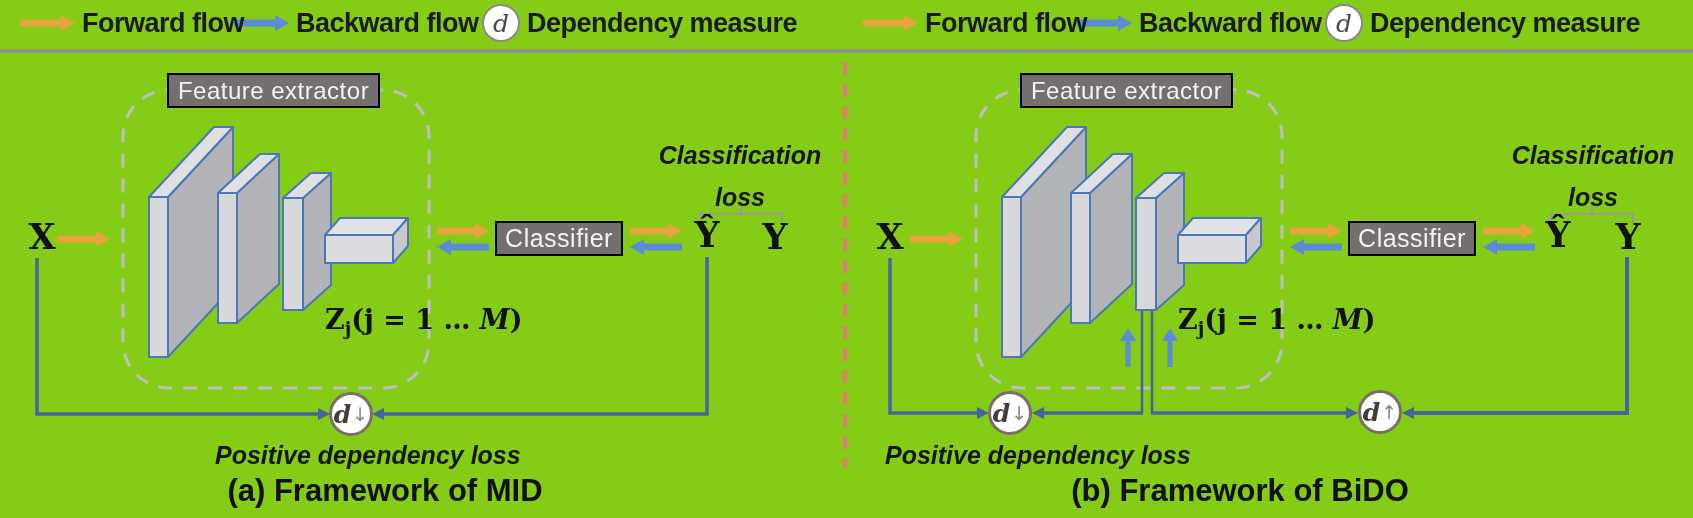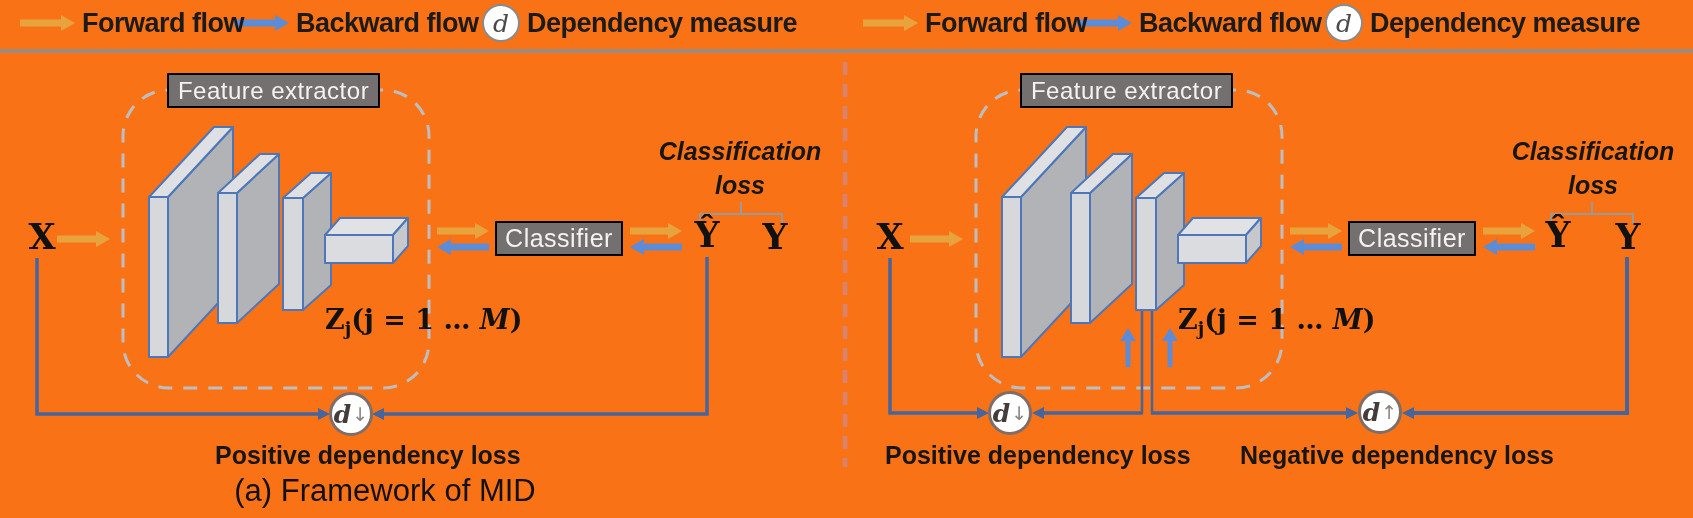--- a/index.html
+++ b/index.html
@@ -1,36 +1,36 @@
 <!DOCTYPE html>
 <html><head>
 <meta charset="utf-8">
 <style>
   html,body{margin:0;padding:0;background:#ffffff;}
   .fig{
-    position:relative;width:1693px;height:518px;background:#f97316;overflow:hidden;
+    position:relative;width:1693px;height:518px;background:#84cc16;overflow:hidden;
     font-family:"Liberation Sans",sans-serif;
   }
   .fig svg{position:absolute;left:0;top:0;}
   .t{position:absolute;white-space:nowrap;}
   .legend-text{font-size:27px;font-weight:600;color:#1b1b1b;letter-spacing:-0.5px;}
   .legcirc{
     position:absolute;width:38px;height:38px;border:2.5px solid #8a8a8a;border-radius:50%;
     background:#fff;box-sizing:border-box;display:flex;align-items:center;justify-content:center;
   }
   .legcirc .dsym{font-family:"DejaVu Serif",serif;font-style:italic;font-size:25px;color:#4a4a4a;}
   .boxlabel{
     position:absolute;background:#747070;border:2px solid #000000;box-sizing:border-box;
     color:#f4f3f2;display:flex;align-items:center;justify-content:center;letter-spacing:0.5px;
   }
   .mathv{font-family:"DejaVu Serif",serif;font-weight:bold;font-size:35px;color:#111;text-align:center;}
   .closs{font-style:italic;font-weight:bold;font-size:25px;color:#161616;text-align:center;
-         line-height:34px;white-space:normal;}
-  .deploss{font-weight:bold;font-size:25px;color:#161616;text-align:center;}
-  .caption{font-weight:normal;font-size:31px;color:#111;text-align:center;}
+         line-height:42px;white-space:normal;}
+  .deploss{font-style:italic;font-weight:bold;font-size:25px;color:#161616;text-align:center;}
+  .caption{font-weight:bold;font-size:31px;color:#111;text-align:center;}
   .zlabel{font-family:"DejaVu Serif",serif;font-weight:bold;font-size:27px;color:#111;margin-top:12px;}
   .zlabel sub{font-size:18px;}
   .zlabel .zvar{font-style:italic;}
   .dcirc{
     position:absolute;width:44px;height:44px;border:3px solid #7e6e6a;border-radius:50%;
     background:#fff;box-sizing:border-box;display:flex;align-items:center;justify-content:center;
   }
   .dcirc .dsym{font-family:"DejaVu Serif",serif;font-style:italic;font-weight:bold;font-size:25px;color:#433c3a;}
   .dcirc .darr{font-family:"DejaVu Sans",sans-serif;font-size:19px;color:#8b8684;margin-left:1px;}
 </style>
@@ -166,15 +166,15 @@
   <div class="t zlabel" style="left:1178px;top:292px"><span>Z</span><sub>j</sub><span>(j = 1 … </span><span class="zvar">M</span><span>)</span></div>
   <div class="dcirc" style="left:988px;top:391px">
     <span class="dsym">d</span>
       <span class="darr">↓</span>
   </div>
   <div class="dcirc" style="left:1358px;top:390px">
     <span class="dsym">d</span>
       <span class="darr">↑</span>
   </div>
   <div class="t deploss" style="left:885px;top:441px;width:300px">Positive dependency loss</div>
-  <div class="t deploss" style="left:1240px;top:441px;width:300px">Negative dependency loss</div>
+  <div class="t caption" style="left:1040px;top:473px;width:400px">(b) Framework of BiDO</div>
 
 </div>
 
 </body></html>

